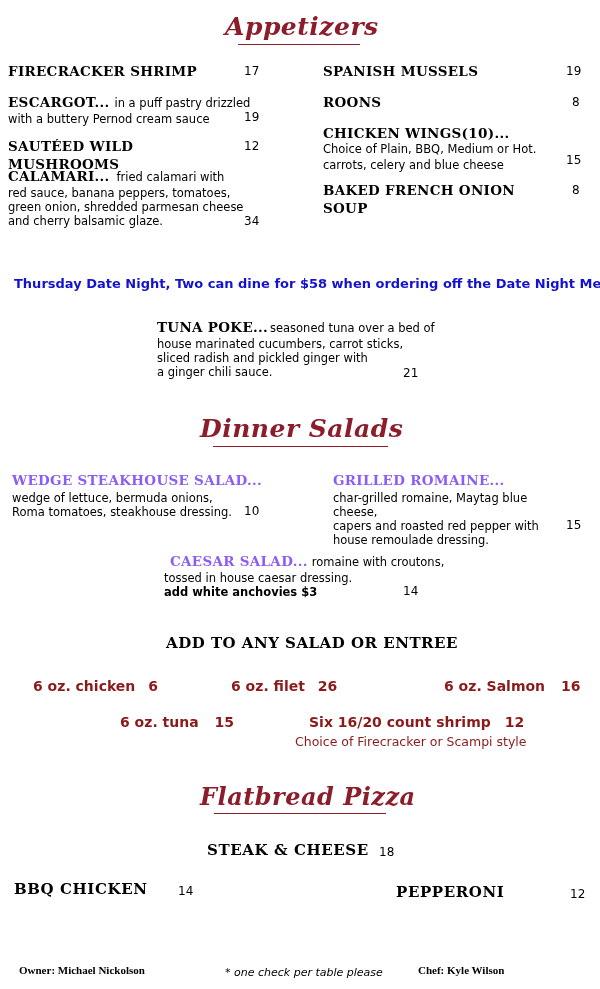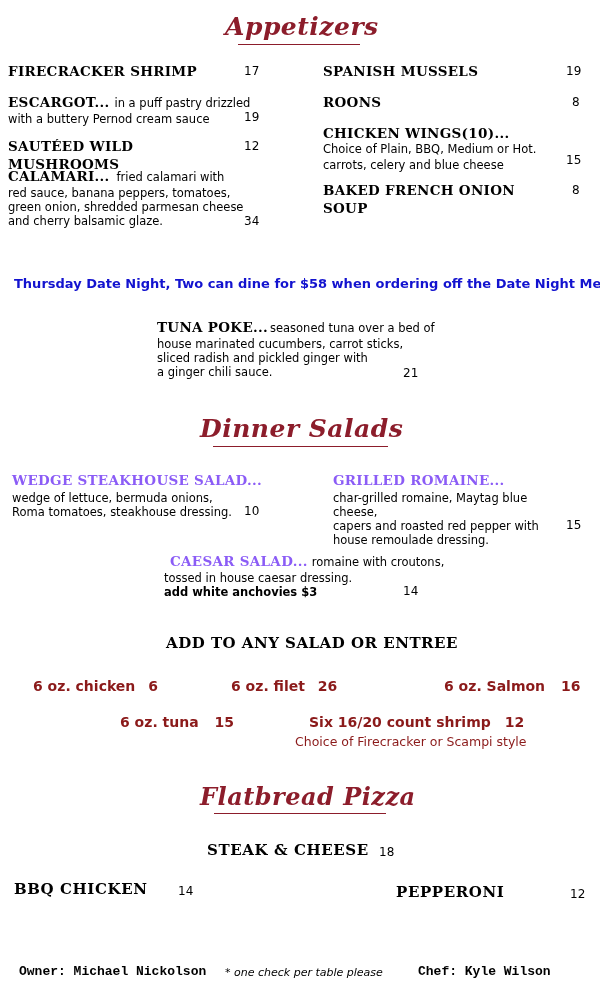--- a/index.html
+++ b/index.html
@@ -114,23 +114,23 @@
     font-weight: bold;
     font-size: 15px;
     letter-spacing: 0.6px;
     color: #000;
     white-space: nowrap;
   }
 
   
   .footer-txt {
     position: absolute;
-    font-family: Liberation Mono, monospace;
-    font-weight: bold;
-    font-size: 13px;
+    font-family: Liberation Serif, serif;
+    font-weight: bold;
+    font-size: 11px;
     color: #000;
     white-space: nowrap;
   }
   .footer-note {
     position: absolute;
     font-family: "DejaVu Sans", sans-serif;
     font-style: italic;
     font-weight: normal;
     font-size: 11px;
     color: #000;

